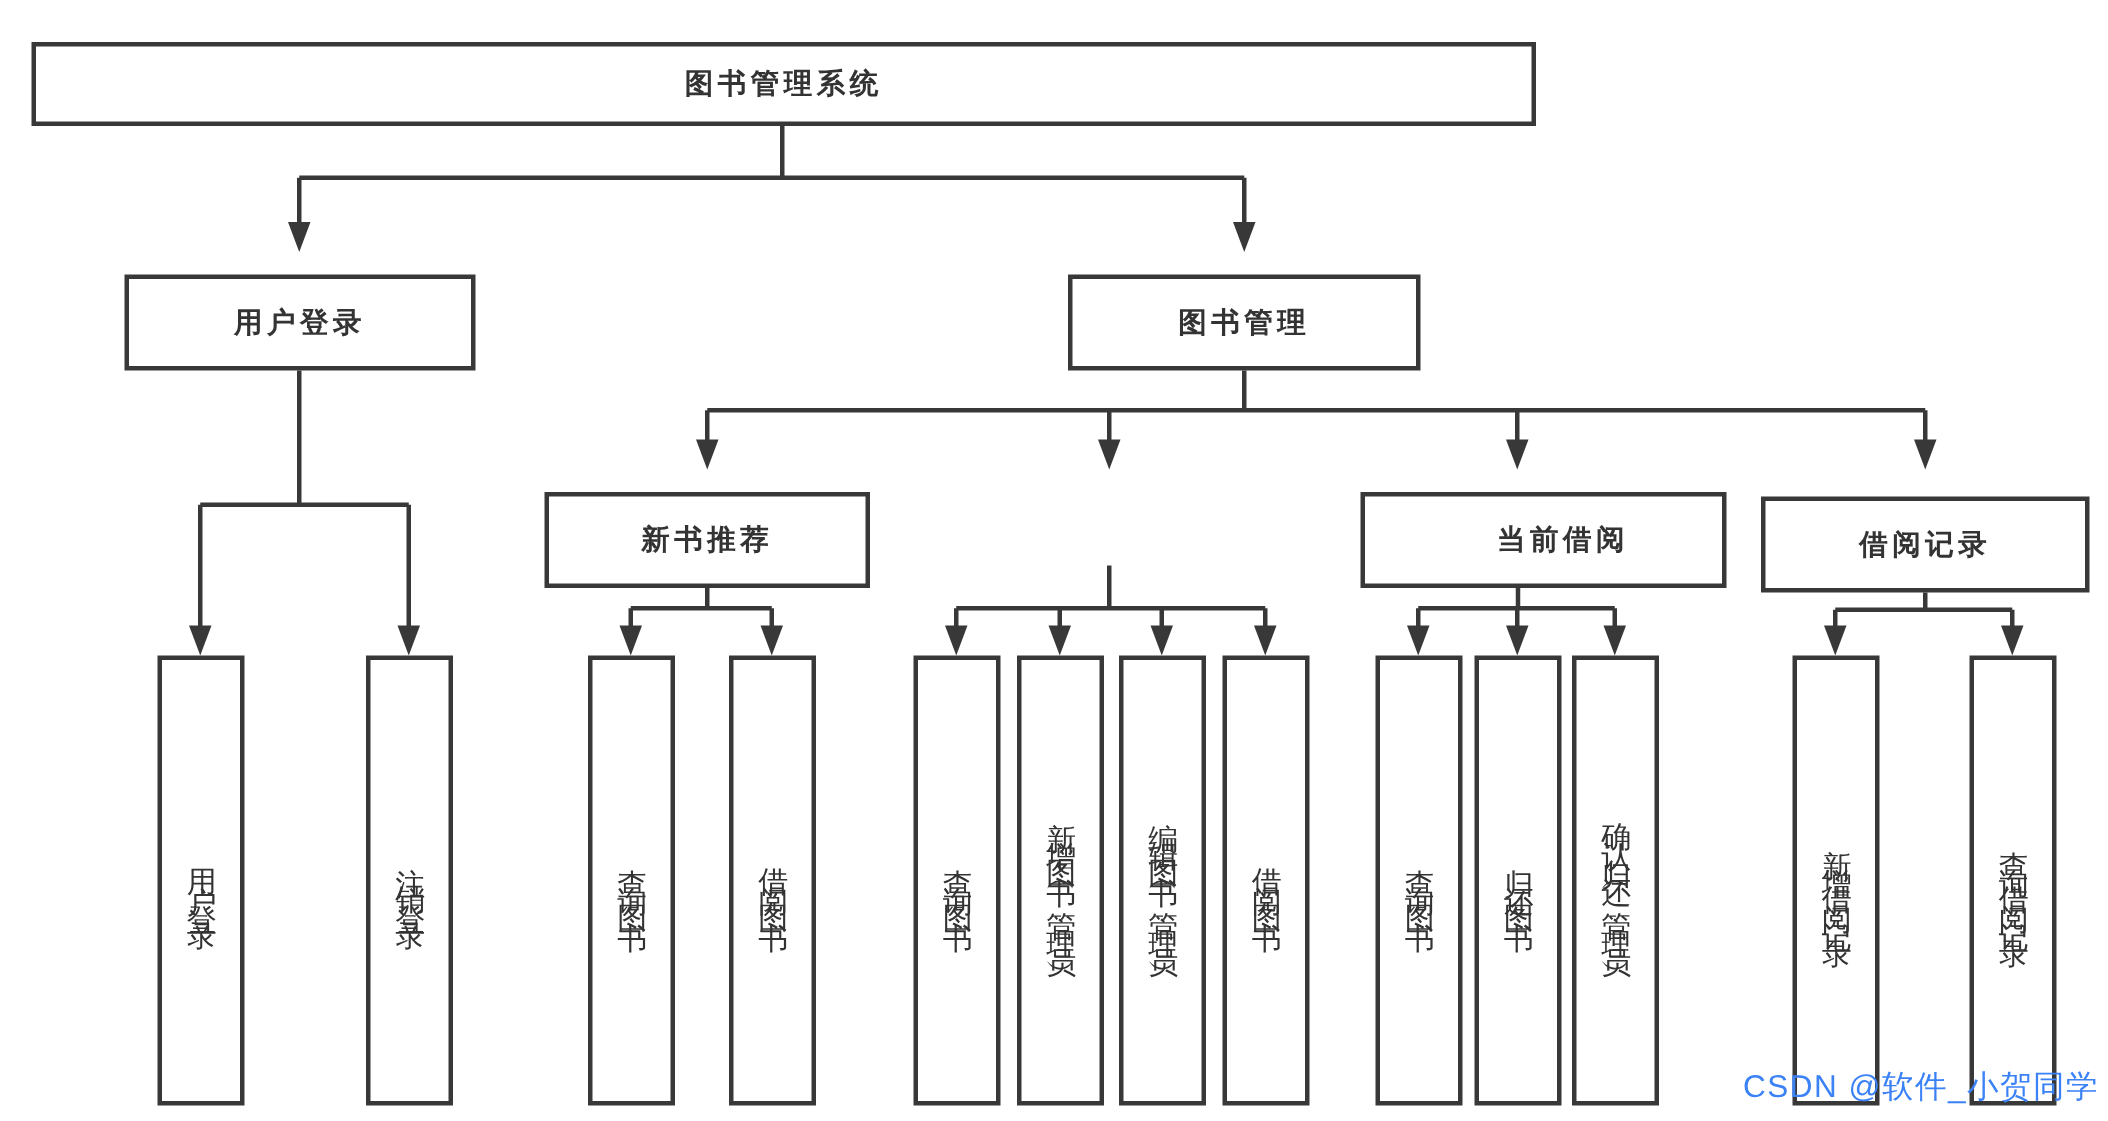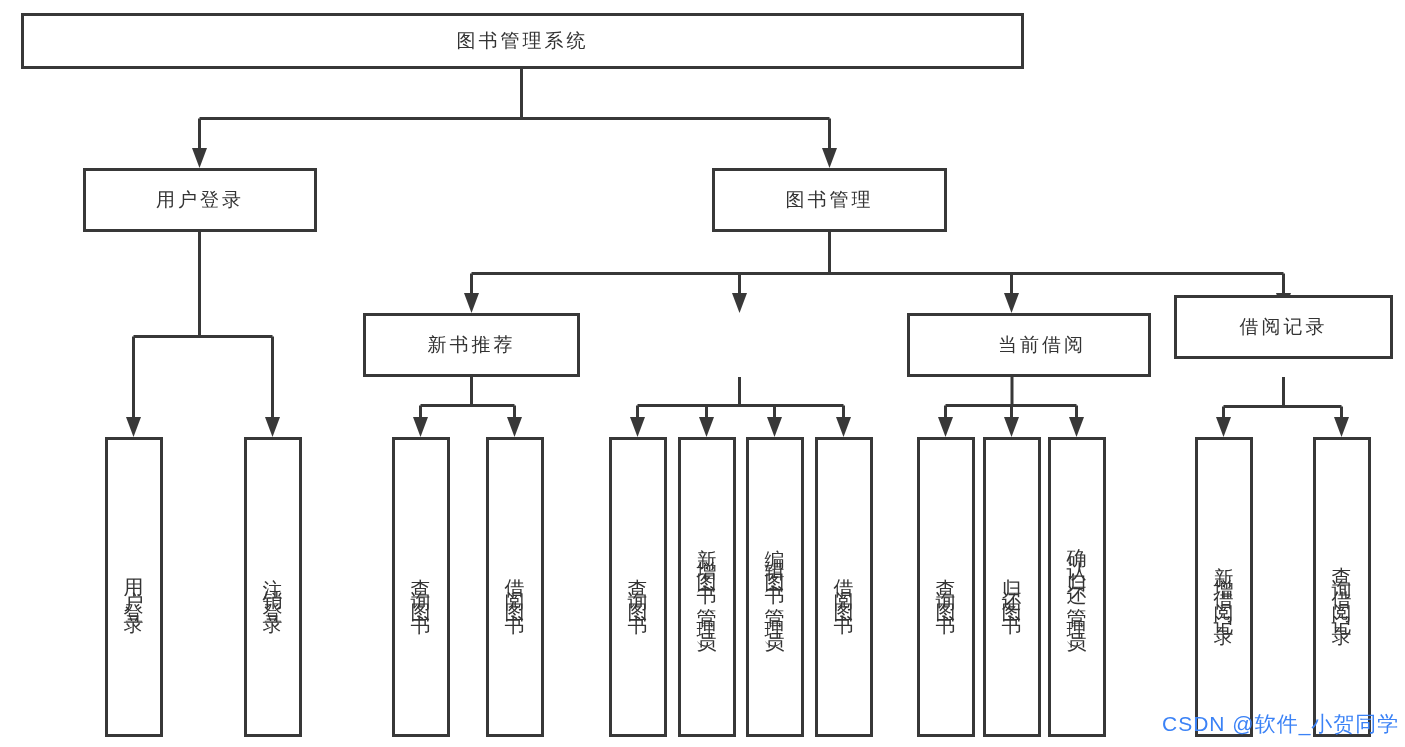--- a/index.html
+++ b/index.html
@@ -12,34 +12,34 @@
   }
   .wires{position:absolute;left:0;top:0;z-index:1;}
   .wires path{stroke:#383838;stroke-width:3;fill:none;}
   .wires polygon{fill:#383838;stroke:none;}
   .box{
     position:absolute;box-sizing:border-box;
     border:3px solid #383838;background:#ffffff;
     display:flex;align-items:center;justify-content:center;
     color:#333333;z-index:2;
   }
-  .h-box{font-size:19px;letter-spacing:3px;font-weight:400;}
+  .h-box{font-size:19px;letter-spacing:3px;font-weight:700;margin-top:15px;}
   .v-box{width:58px;top:437px;height:300px;}
   .v-box span{
     writing-mode:vertical-rl;text-orientation:mixed;
     font-size:20px;letter-spacing:12px;line-height:1;
     white-space:nowrap;
   }
   .root-box{left:21px;top:13px;width:1003px;height:56px;}
   .b-user-login{left:83px;top:168px;width:234px;height:64px;}
   .b-book-mgmt{left:712px;top:168px;width:235px;height:64px;}
   .b-new-rec{left:363px;top:313px;width:217px;height:64px;justify-content:center;}
   .b-borrow{left:632px;top:313px;width:215px;height:64px;}
   .b-current{left:907px;top:313px;width:244px;height:64px;padding-left:26px;}
-  .b-records{left:1174px;top:295px;width:219px;height:64px;}
+  .b-records{left:1174px;top:316px;width:219px;height:64px;}
   .lf1{left:105px;} .lf2{left:244px;} .lf3{left:392px;} .lf4{left:486px;}
   .lf5{left:609px;} .lf6{left:678px;} .lf7{left:746px;} .lf8{left:815px;}
   .lf9{left:917px;} .lf10{left:983px;} .lf11{left:1048px;} .lf12{left:1195px;}
   .lf13{left:1313px;}
   .watermark{
     position:absolute;left:1162px;top:710px;z-index:5;
     font-size:21px;color:#3b82f6;letter-spacing:1px;white-space:nowrap;
   }
 </style>
 </head>

